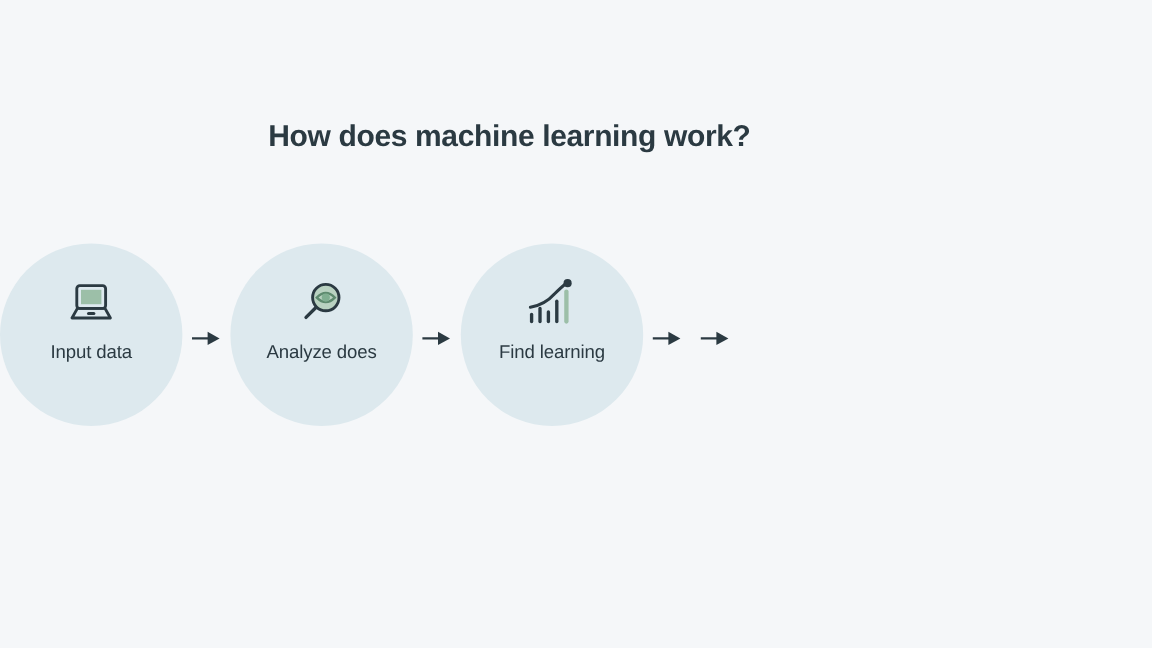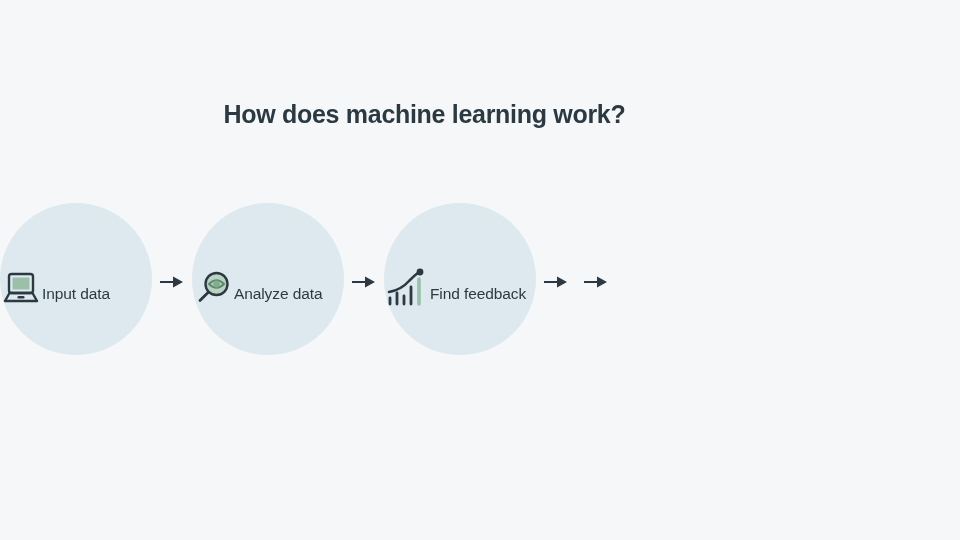--- a/index.html
+++ b/index.html
@@ -38,21 +38,21 @@
     justify-content: flex-start;
   }
 
   .step {
     width: 152px;
     height: 152px;
     min-width: 152px;
     border-radius: 50%;
     background: #dde9ee;
     display: flex;
-    flex-direction: row;
+    flex-direction: column;
     align-items: center;
     justify-content: flex-start;
     box-sizing: border-box;
     padding-top: 29px;
   }
 
   .step-icon {
     height: 42px;
     display: flex;
     align-items: center;
@@ -109,21 +109,21 @@
 
   <div class="step">
     <div class="step-icon">
       <svg width="42" height="40" viewBox="0 0 42 40">
         <circle cx="24.5" cy="15" r="11" fill="#b9d2c1" stroke="#2b3a42" stroke-width="2.4"></circle>
         <path d="M17 15 Q24.5 7.5 32 15 Q24.5 22.5 17 15 Z" fill="none" stroke="#5d8a6e" stroke-width="2"></path>
         <circle cx="24.5" cy="15" r="3.4" fill="#7fae90"></circle>
         <line x1="16.3" y1="23.2" x2="8" y2="31.5" stroke="#2b3a42" stroke-width="2.8" stroke-linecap="round"></line>
       </svg>
     </div>
-    <div class="step-label">Analyze data</div>
+    <div class="step-label">Analyze does</div>
   </div>
 
   <div class="connector">
     <svg width="26" height="14" viewBox="0 0 26 14">
       <line x1="1" y1="7" x2="16" y2="7" stroke="#2b3a42" stroke-width="2"></line>
       <path d="M14 1.5 L24 7 L14 12.5 Z" fill="#2b3a42"></path>
     </svg>
   </div>
 
   <div class="step">
@@ -131,21 +131,21 @@
       <svg width="46" height="42" viewBox="0 0 46 42">
         <path d="M5 24 Q17 22 25 13 Q31 7 35 4" fill="none" stroke="#2b3a42" stroke-width="2.6" stroke-linecap="round"></path>
         <circle cx="36" cy="4" r="3.4" fill="#2b3a42"></circle>
         <line x1="6" y1="30" x2="6" y2="36" stroke="#2b3a42" stroke-width="2.8" stroke-linecap="round"></line>
         <line x1="13" y1="25" x2="13" y2="36" stroke="#2b3a42" stroke-width="2.8" stroke-linecap="round"></line>
         <line x1="20" y1="28" x2="20" y2="36" stroke="#2b3a42" stroke-width="2.8" stroke-linecap="round"></line>
         <line x1="27" y1="19" x2="27" y2="36" stroke="#2b3a42" stroke-width="2.8" stroke-linecap="round"></line>
         <line x1="35" y1="11" x2="35" y2="36" stroke="#9cbfa8" stroke-width="3.6" stroke-linecap="round"></line>
       </svg>
     </div>
-    <div class="step-label">Find feedback</div>
+    <div class="step-label">Find learning</div>
   </div>
 
   <div class="connector">
     <svg width="26" height="14" viewBox="0 0 26 14">
       <line x1="1" y1="7" x2="16" y2="7" stroke="#2b3a42" stroke-width="2"></line>
       <path d="M14 1.5 L24 7 L14 12.5 Z" fill="#2b3a42"></path>
     </svg>
   </div>
 
 

